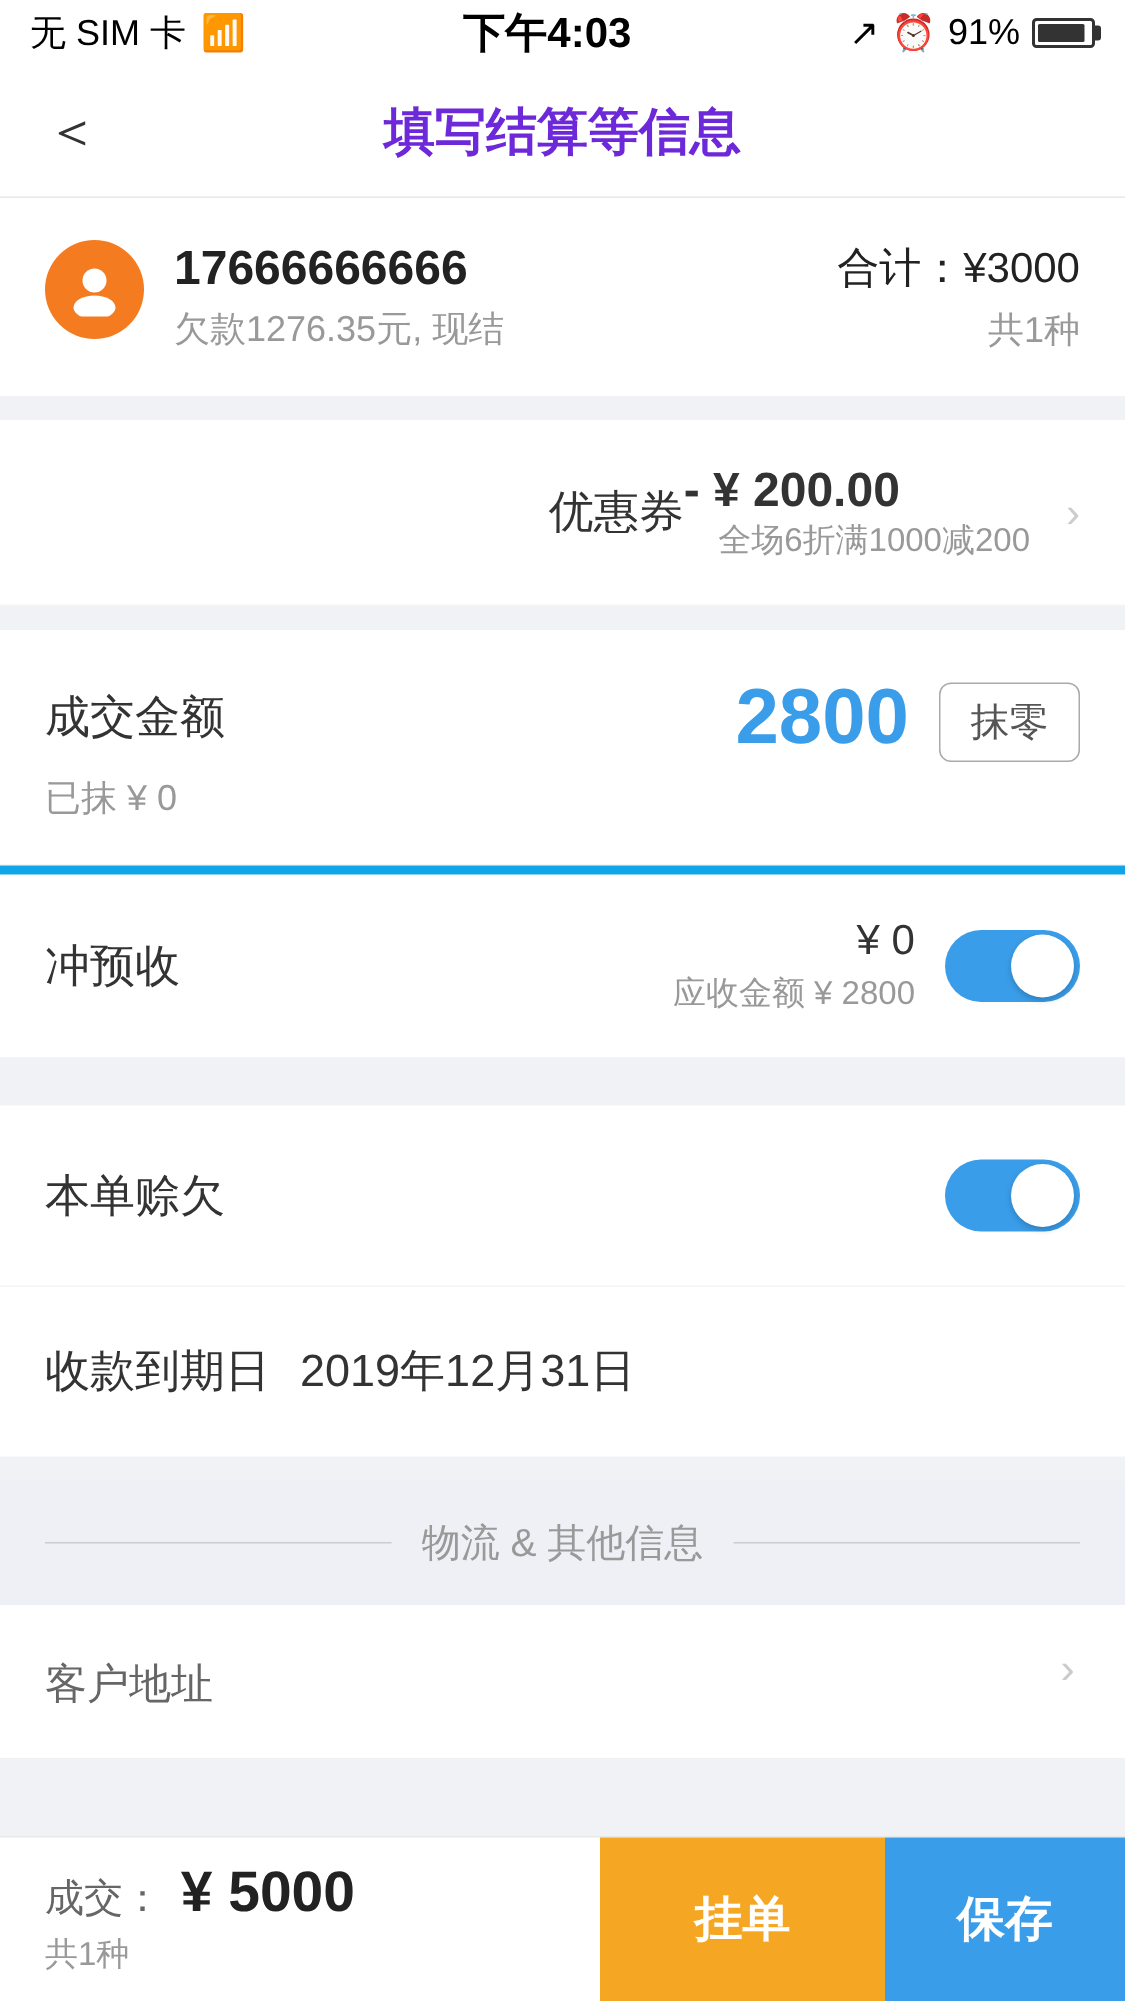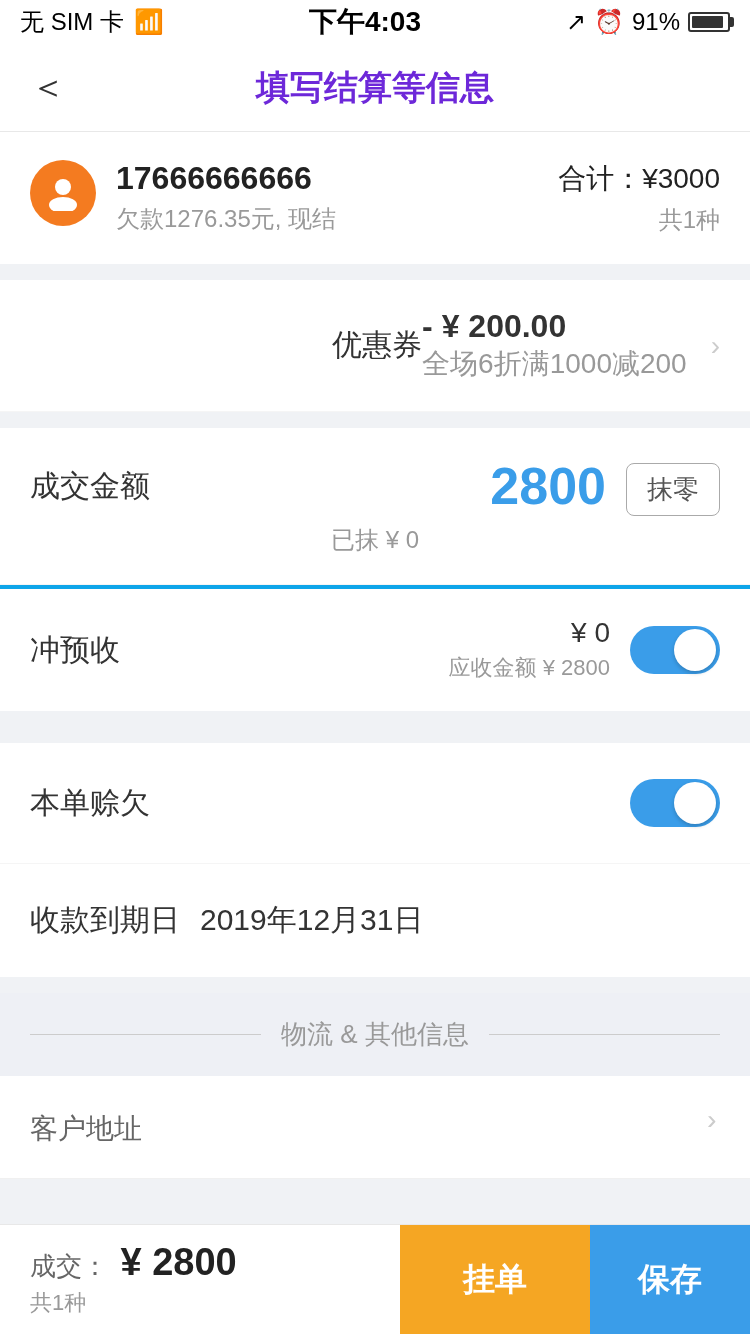--- a/index.html
+++ b/index.html
@@ -124,23 +124,24 @@
       display: flex;
       align-items: center;
       gap: 16px;
     }
     .coupon-value {
       font-size: 32px;
       color: #333;
       font-weight: 600;
     }
     .coupon-sub {
-      font-size: 28px;
+      font-size: 22px;
       color: #999;
       text-align: right;
+      margin-left: 23px;
     }
     .chevron-icon {
       font-size: 28px;
       color: #ccc;
       margin-left: 8px;
     }
 
     
     .amount-section {
       background: #fff;
@@ -168,31 +169,31 @@
       padding: 8px 20px;
       font-size: 26px;
       color: #555;
       background: #fff;
       cursor: pointer;
     }
     .amount-sub {
       font-size: 24px;
       color: #999;
       margin-top: 8px;
-      text-align: center;
+      text-align: left;
     }
 
     
     .advance-section {
       background: #fff;
       padding: 28px 30px;
       display: flex;
       align-items: center;
       justify-content: space-between;
-      border-top: 4px solid #0ea5e9;
+      border-top: 6px solid #0ea5e9;
     }
     .advance-right {
       display: flex;
       align-items: center;
       gap: 20px;
     }
     .advance-amounts { text-align: right; }
     .advance-amount { font-size: 28px; color: #333; }
     .advance-sub { font-size: 22px; color: #999; margin-top: 4px; }
 
@@ -415,19 +416,19 @@
   </div>
 
   <div class="gray-bg-section"></div>
 
 </div>
 
 <div class="bottom-bar">
   <div class="bottom-summary">
     <div>
       <span class="deal-label">成交：</span>
-      <span class="deal-amount">¥ 2800</span>
+      <span class="deal-amount">¥ 5000</span>
     </div>
     <div class="deal-count">共1种</div>
   </div>
   <div class="btn-pending">挂单</div>
   <div class="btn-save">保存</div>
 </div>
 
 </body></html>

